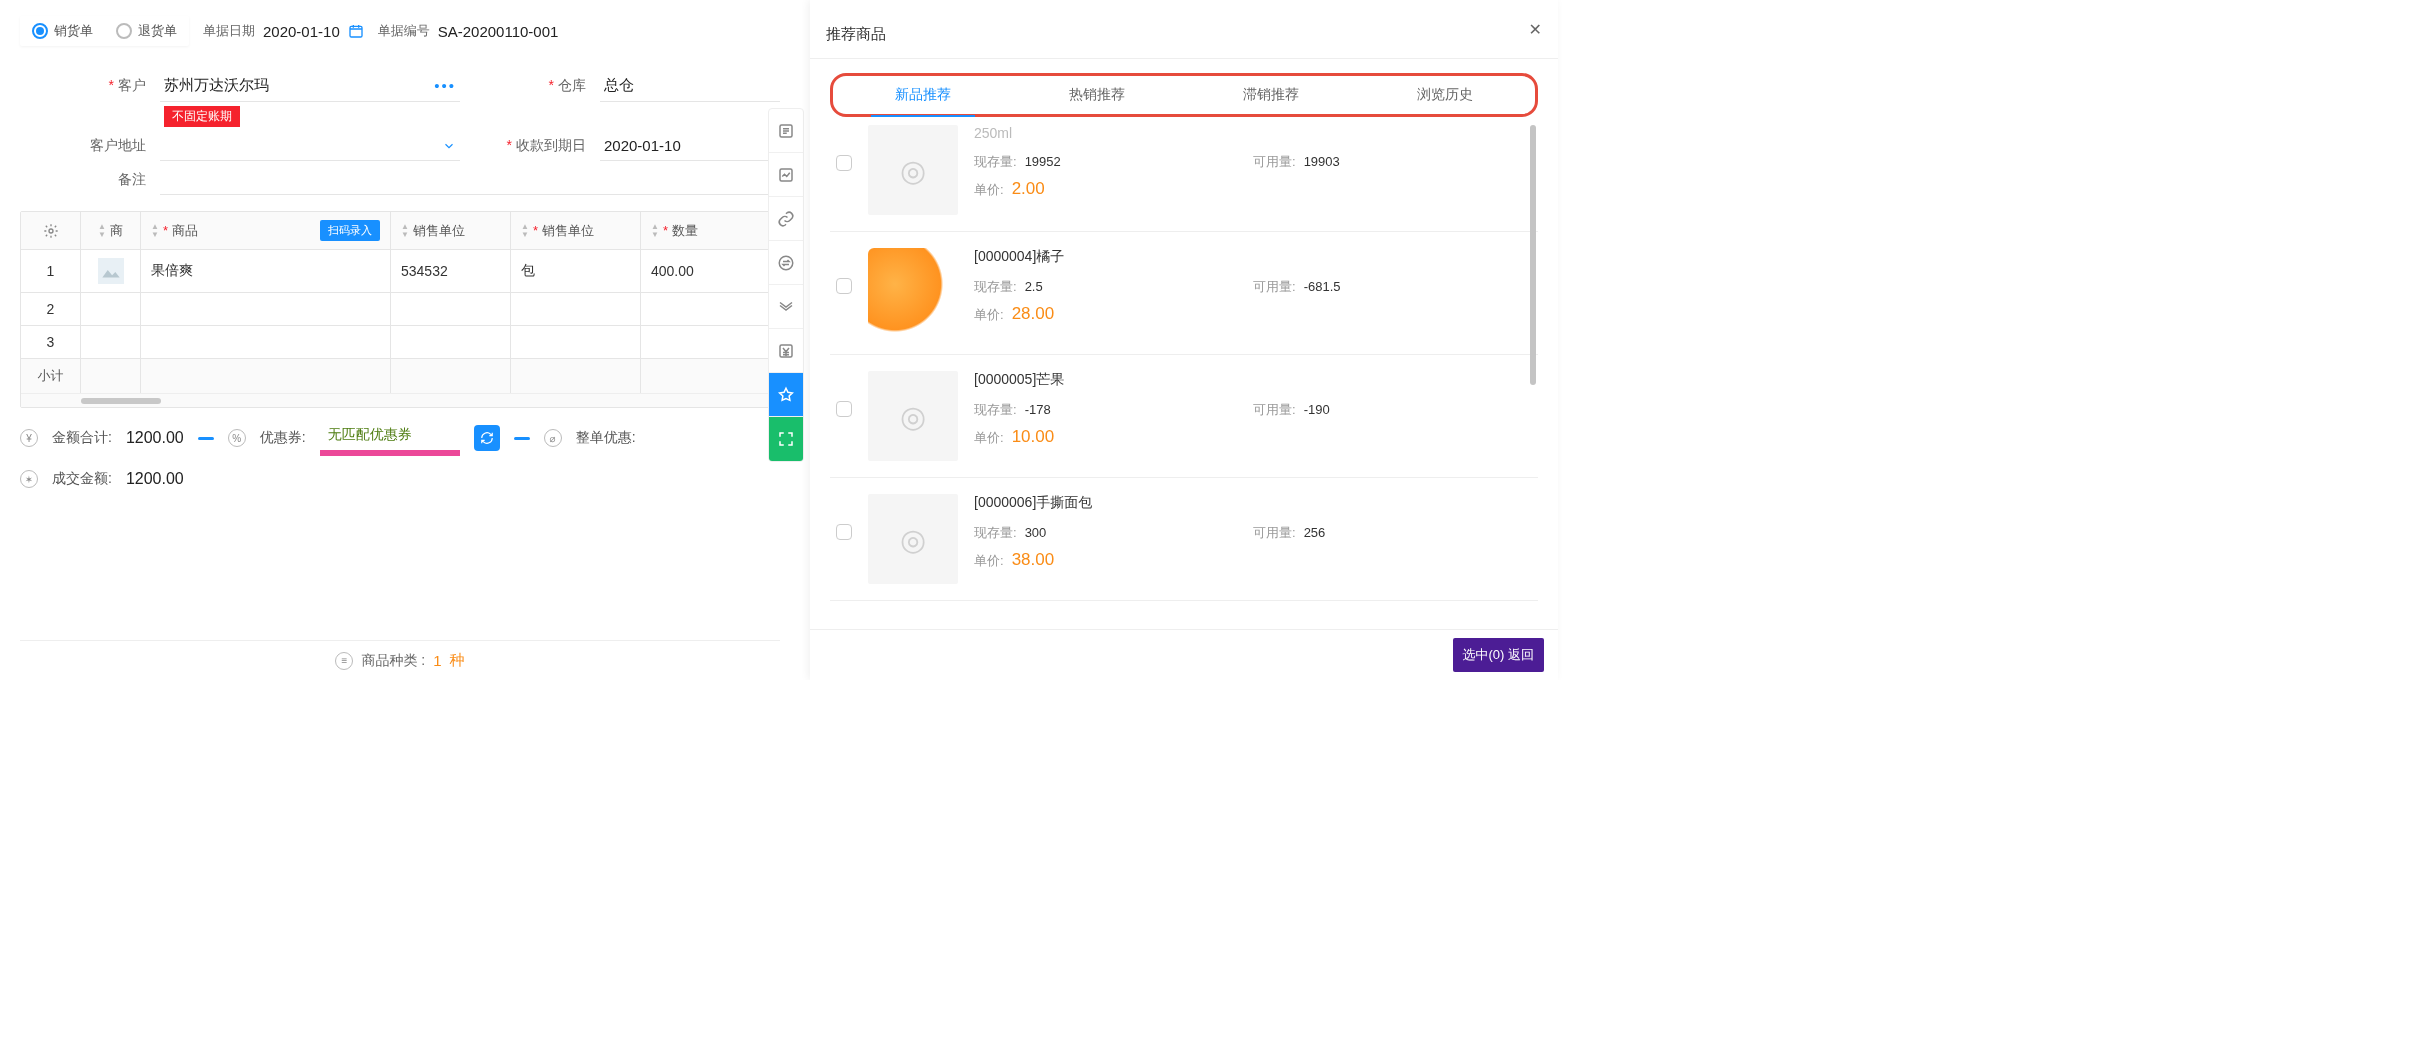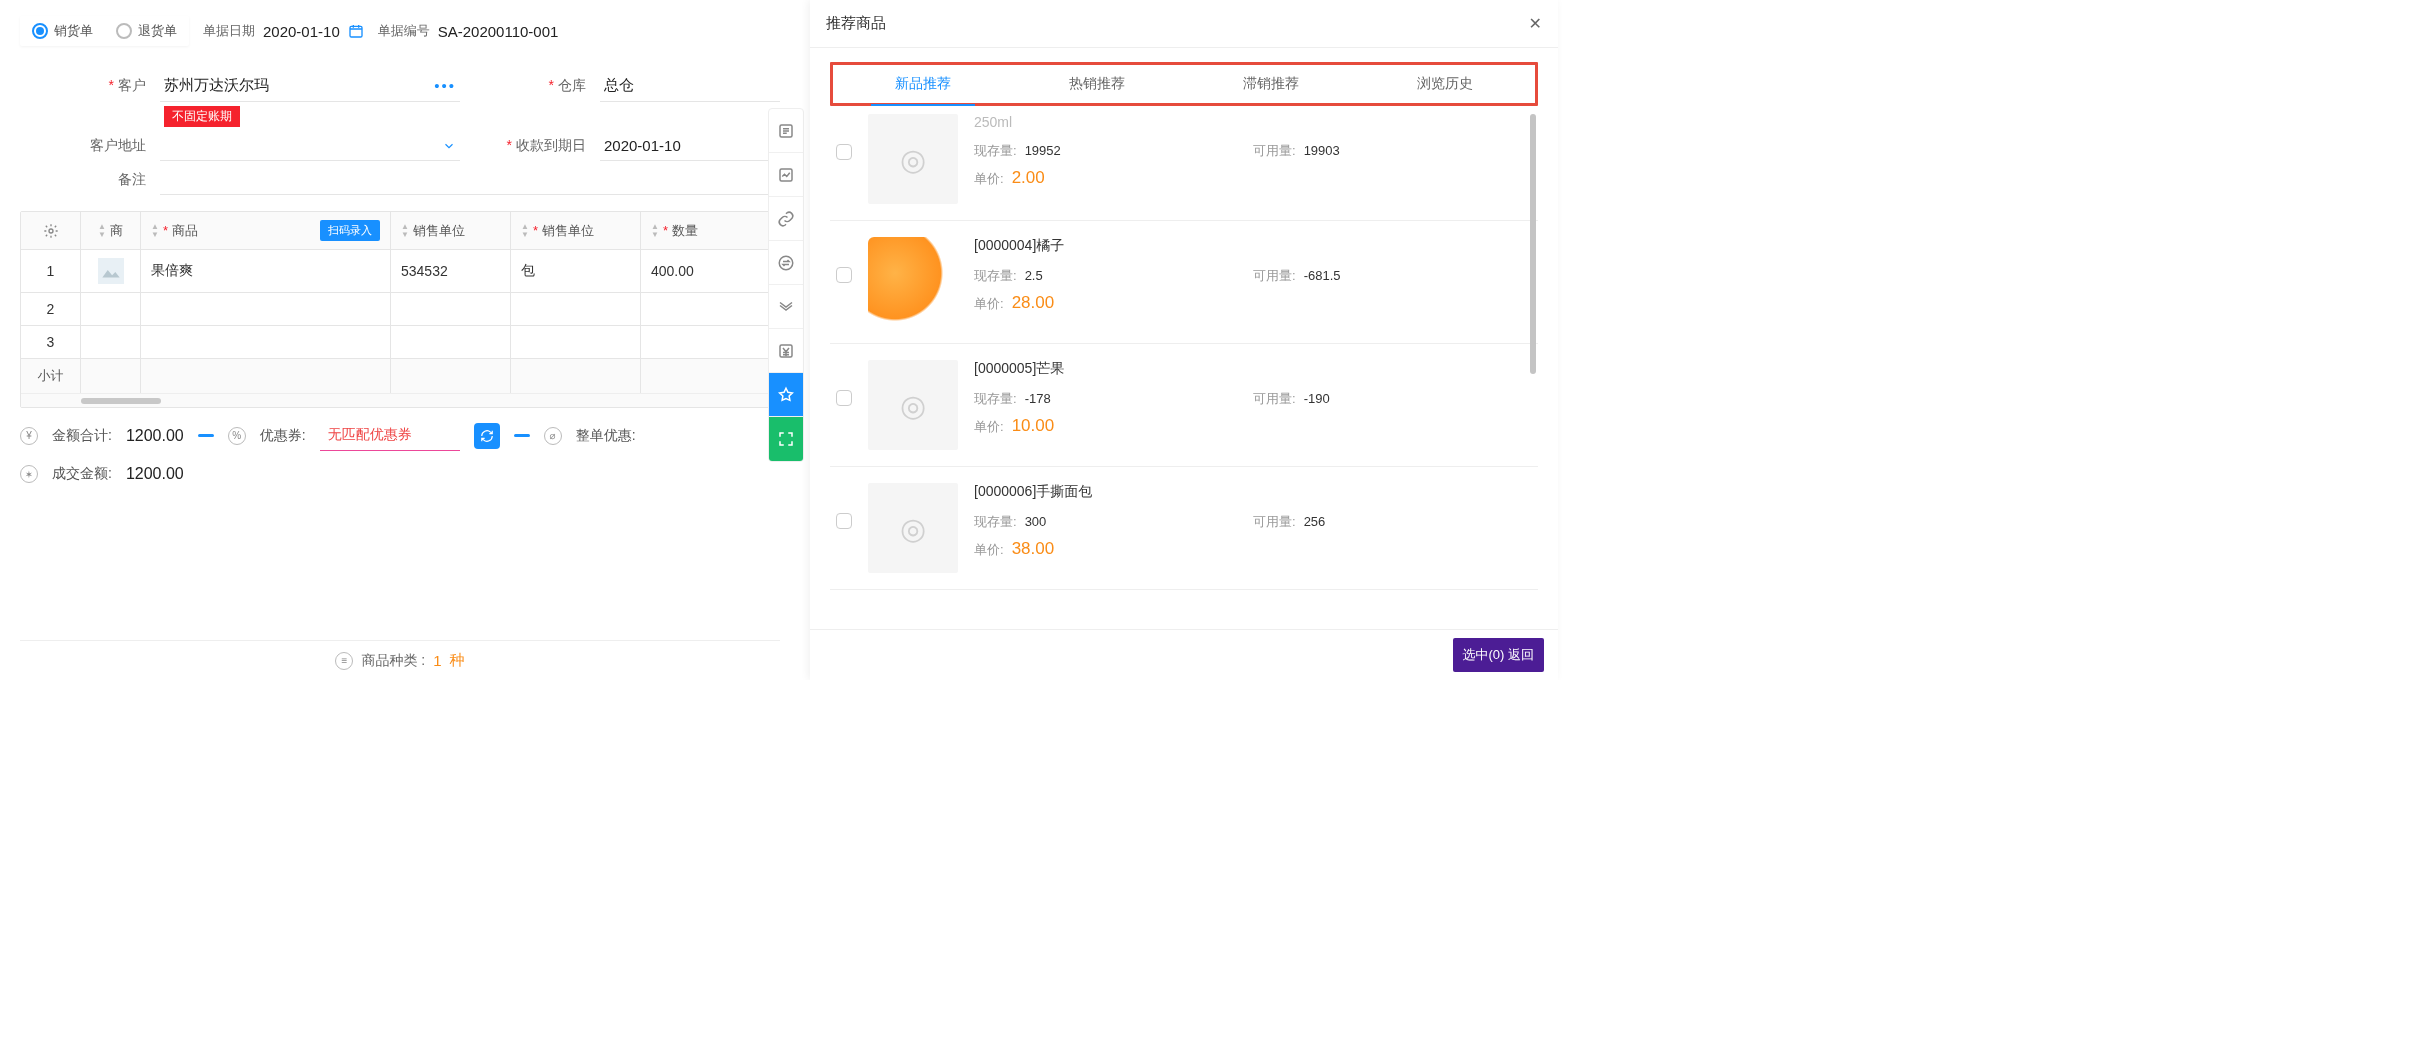--- a/index.html
+++ b/index.html
@@ -46,41 +46,41 @@
   .subtotal-row{display:flex;background:#fafafa;}
   .subtotal-row .gcell{color:#555;font-size:13px;}
   .scroll-stub{height:14px;background:#fafafa;border-top:1px solid #eee;position:relative;}
   .scroll-stub::after{content:"";position:absolute;left:60px;width:80px;top:4px;height:6px;background:#c8c8c8;border-radius:3px;}
 
   
   .totals{margin-top:12px;display:flex;align-items:center;gap:14px;color:#555;font-size:14px;flex-wrap:wrap;}
   .totals .big{color:#222;font-size:16px;}
   .circ-ic{width:18px;height:18px;border:1px solid #bbb;border-radius:50%;display:inline-flex;align-items:center;justify-content:center;font-size:10px;color:#888;}
   .dash{width:16px;height:3px;background:#1890ff;border-radius:2px;}
-  .coupon-in{border-bottom:1px solid #ec4899;color:#ef4444;padding:6px 8px;width:140px;}
+  .coupon-in{border-bottom:6px solid #ec4899;color:#4d7c0f;padding:6px 8px;width:140px;}
   .refresh-btn{width:26px;height:26px;background:#1890ff;border-radius:4px;display:inline-flex;align-items:center;justify-content:center;cursor:pointer;}
   .refresh-btn svg{width:14px;height:14px;color:#fff;}
 
   .bottom-bar{position:absolute;left:20px;bottom:0;width:760px;display:flex;justify-content:center;align-items:center;gap:8px;padding:10px;border-top:1px solid #eee;color:#666;font-size:14px;}
   .bottom-bar .orange{color:#fa8c16;font-size:15px;}
 
   
   .vtoolbar{position:absolute;left:768px;top:108px;width:36px;display:flex;flex-direction:column;border:1px solid #eee;border-radius:4px;overflow:hidden;background:#fff;}
   .vbtn{height:44px;display:flex;align-items:center;justify-content:center;color:#888;border-bottom:1px solid #f0f0f0;cursor:pointer;}
   .vbtn:last-child{border-bottom:0;}
   .vbtn.blue{background:#1890ff;color:#fff;}
   .vbtn.green{background:#19be6b;color:#fff;}
   .vbtn svg{width:18px;height:18px;}
 
   
   .panel{position:absolute;left:810px;top:0;right:0;width:748px;height:680px;background:#fff;box-shadow:-2px 0 8px rgba(0,0,0,.06);display:flex;flex-direction:column;}
   .panel-head{display:flex;align-items:center;justify-content:space-between;padding:14px 16px;border-bottom:1px solid #eee;}
-  .panel-head .ttl{font-size:15px;color:#333;font-weight:500;}
+  .panel-head .ttl{font-size:15px;color:#333;font-weight:500;margin-top:11px;}
   .close-x{cursor:pointer;color:#666;font-size:16px;}
-  .rec-tabs{display:flex;position:relative;margin:14px 20px 8px;border:3px solid #e64b3c;border-radius:1px;padding:10px 3px;}
+  .rec-tabs{display:flex;position:relative;margin:14px 20px 8px;border:3px solid #e64b3c;border-radius:16px;padding:10px 3px;}
   .rec-tab{flex:1;text-align:center;color:#666;font-size:14px;cursor:pointer;position:relative;}
   .rec-tab.active{color:#1890ff;}
   .rec-tab.active::after{content:"";position:absolute;left:20%;right:20%;bottom:-13px;height:2px;background:#1890ff;}
   .rec-list{flex:1;overflow-y:auto;margin:0 20px 0 20px;position:relative;}
   .rec-item{display:flex;align-items:flex-start;gap:16px;padding:16px 6px;border-bottom:1px solid #eee;}
   .rec-item input[type=checkbox]{margin-top:30px;width:16px;height:16px;border:1px solid #ccc;border-radius:4px;appearance:none;cursor:pointer;}
   .thumb{width:90px;height:90px;background:#f5f5f5;display:flex;align-items:center;justify-content:center;border-radius:2px;color:#d0d0d0;font-size:30px;}
   .rec-body{flex:1;}
   .rec-name{color:#333;font-size:14px;margin-bottom:12px;}
   .rec-stats{display:grid;grid-template-columns:1fr 1fr;row-gap:8px;font-size:13px;}

